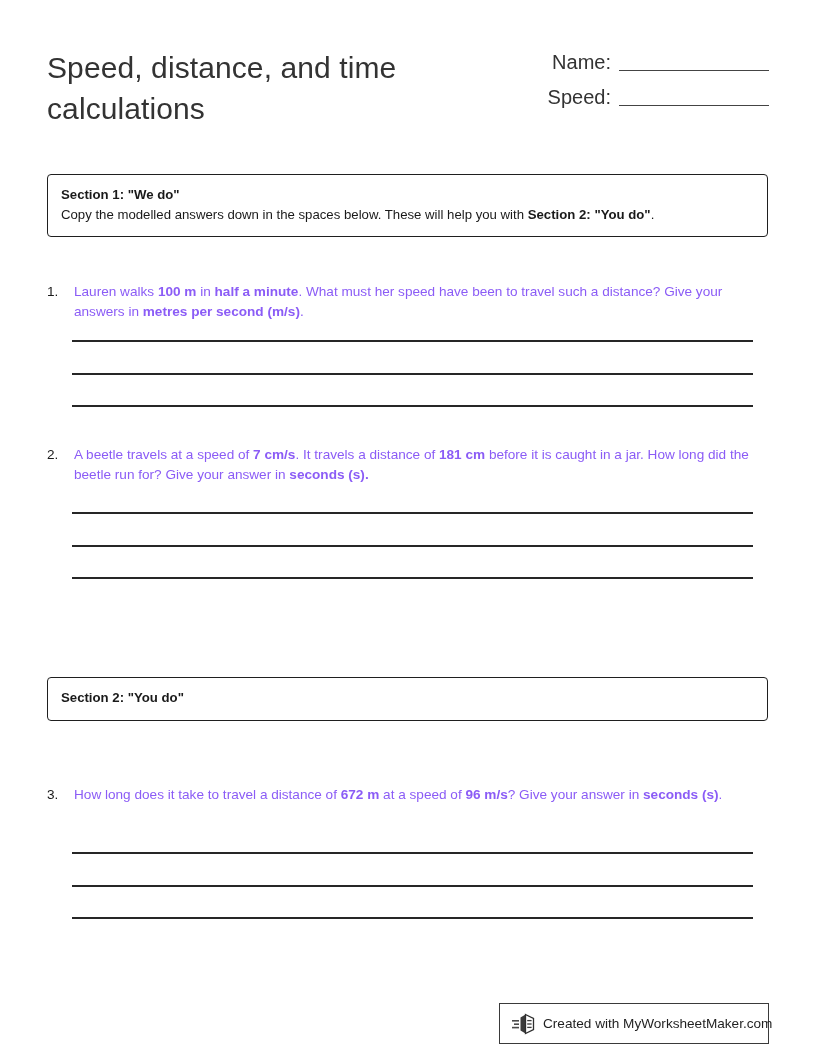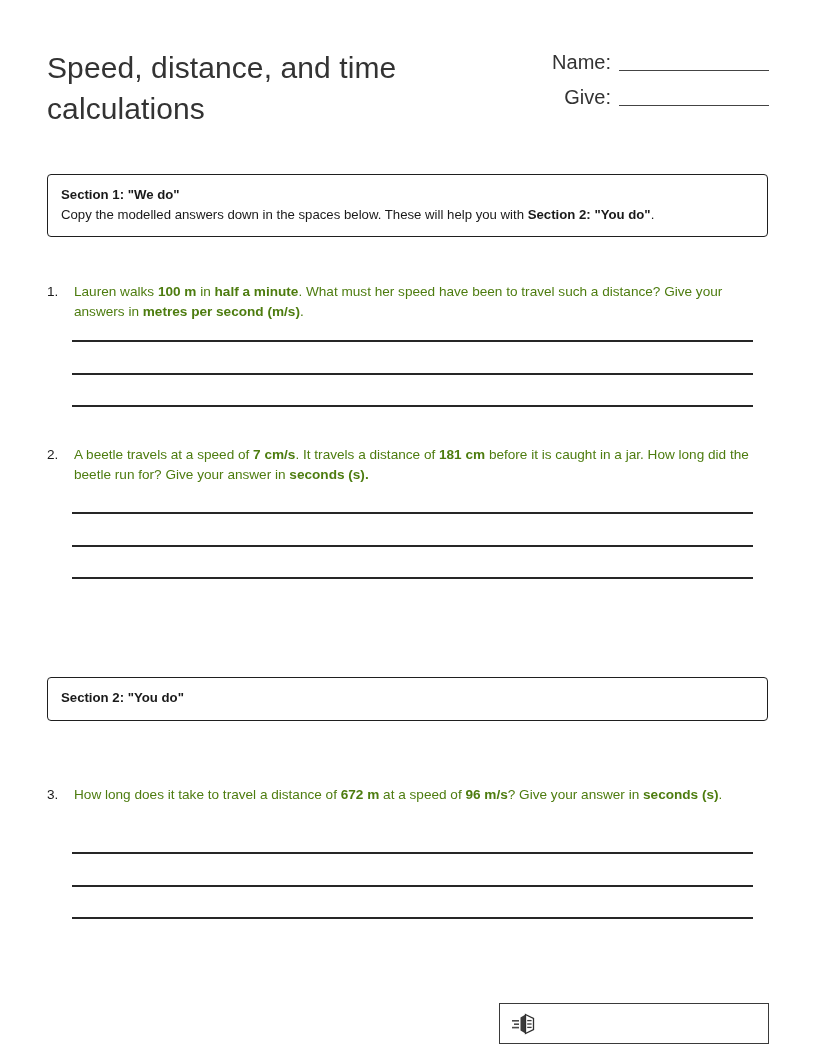--- a/index.html
+++ b/index.html
@@ -117,21 +117,21 @@
     flex: 0 0 27px;
     font-size: 13.6px;
     line-height: 19.5px;
     color: #1a1a1a;
     font-weight: 400;
   }
   .q-text {
     flex: 1 1 auto;
     font-size: 13.6px;
     line-height: 19.5px;
-    color: #4d7c0f;
+    color: #8b5cf6;
     font-weight: 400;
   }
   .q-text b { font-weight: bold; }
 
   .answer-lines {
     position: absolute;
     left: 72px;
     width: 681px;
   }
   .answer-line {
@@ -184,21 +184,21 @@
 
   <div class="header">
     <h1 class="worksheet-title">Speed, distance, and time calculations</h1>
 
     <div class="namedate">
       <div class="nd-row">
         <span class="nd-label">Name:</span>
         <span class="nd-line"></span>
       </div>
       <div class="nd-row">
-        <span class="nd-label">Give:</span>
+        <span class="nd-label">Speed:</span>
         <span class="nd-line"></span>
       </div>
     </div>
   </div>
 
   <div class="section-box" id="section-1-box">
     <div class="sec-title">Section 1: "We do"</div>
     <div class="sec-body">Copy the modelled answers down in the spaces below. These will help you with <b>Section 2: "You do"</b>.</div>
   </div>
 
@@ -254,15 +254,16 @@
 
         <path d="M8.5 4.5 L13.5 1.5 L13.5 20.5 L8.5 17.5 Z" fill="#3a3a3a"></path>
         <path d="M13.5 1.5 L21.5 5.5 L21.5 16.5 L13.5 20.5 Z" fill="#ffffff" stroke="#2e2e2e" stroke-width="1.3"></path>
         <g stroke="#3a3a3a" stroke-width="1.3">
           <line x1="15.2" y1="7.6" x2="19.6" y2="7.6"></line>
           <line x1="15.2" y1="11" x2="19.6" y2="11"></line>
           <line x1="15.2" y1="14.4" x2="19.6" y2="14.4"></line>
         </g>
       </svg>
     </span>
+    <span class="badge-text">Created with MyWorksheetMaker.com</span>
   </div>
 
 </div>
 
 </body></html>

